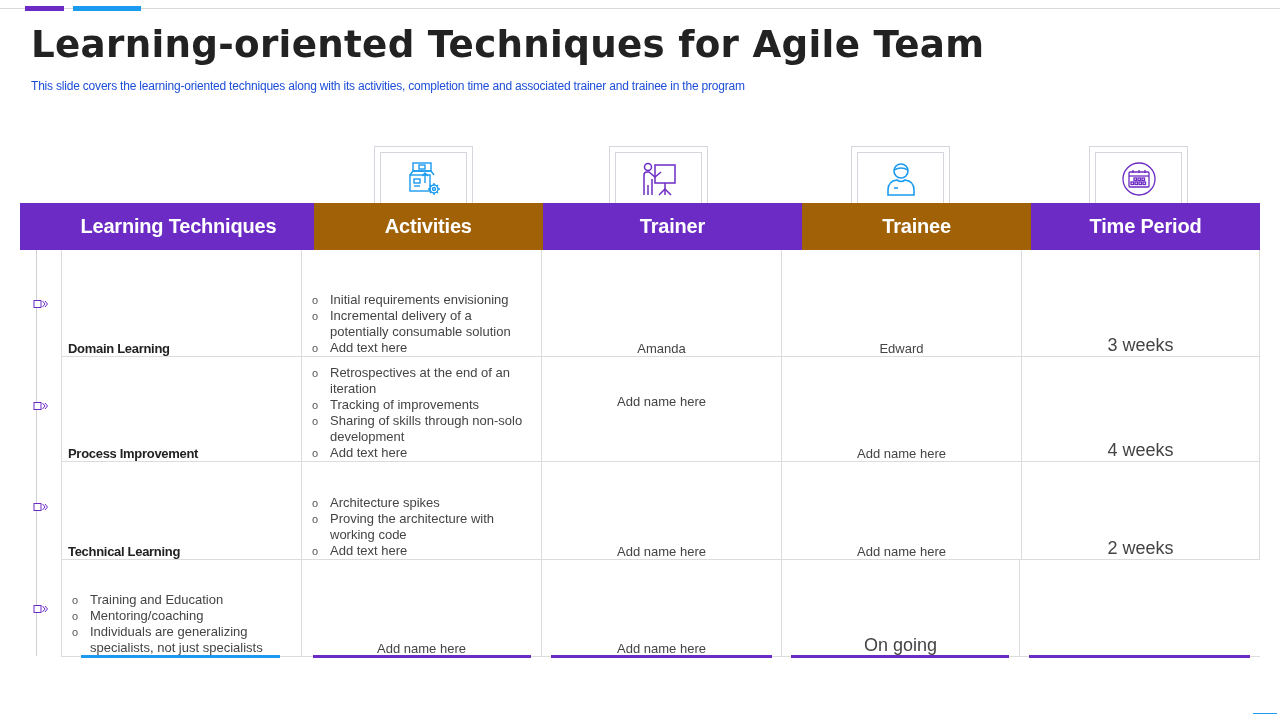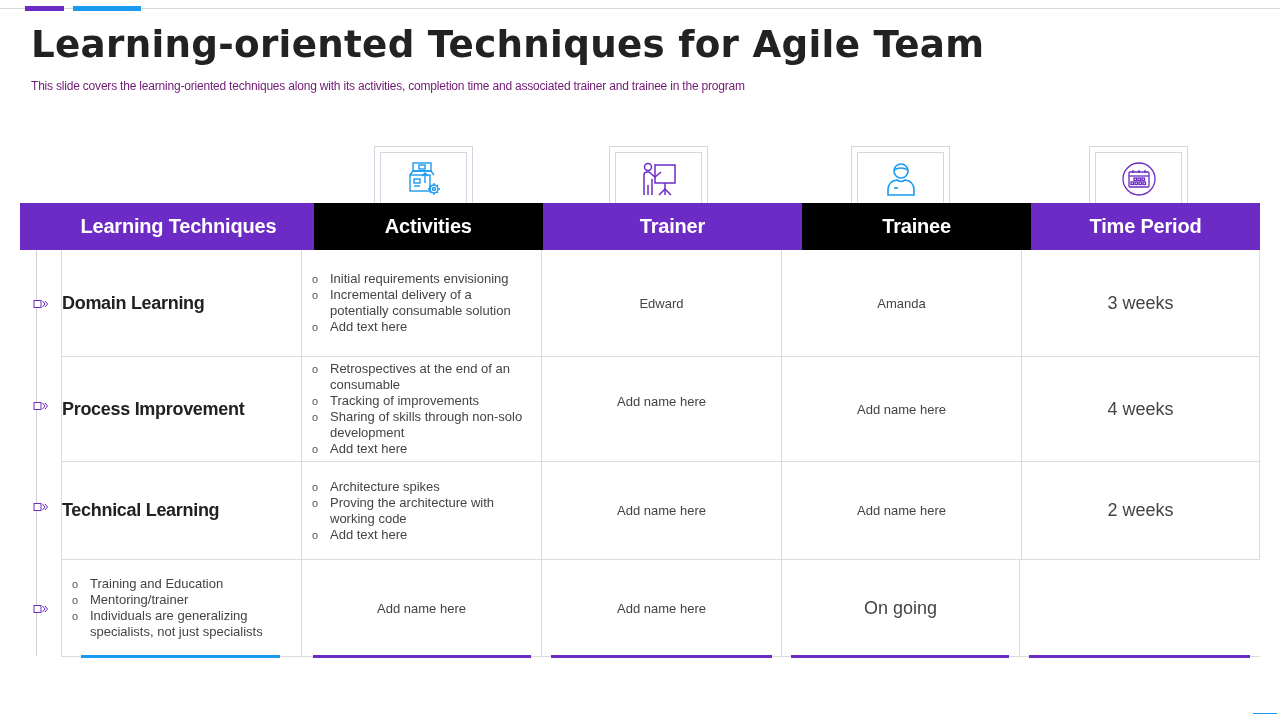--- a/index.html
+++ b/index.html
@@ -4,39 +4,39 @@
 <style>
   * { box-sizing: border-box; margin: 0; padding: 0; }
   html, body { width: 1280px; height: 720px; background: #ffffff; overflow: hidden; }
   body { position: relative; font-family: "Liberation Sans", sans-serif; color: #222; }
 
   .top-rule { position: absolute; left: 0; top: 8px; width: 1280px; height: 1px; background: #d9d9d9; }
   .accent-purple { position: absolute; left: 25px; top: 6px; width: 39px; height: 5px; background: #6c2bc4; }
   .accent-blue { position: absolute; left: 73px; top: 6px; width: 68px; height: 5px; background: #1a9bef; }
 
   .title { position: absolute; left: 31px; top: 22px; font-size: 38px; font-weight: 700; letter-spacing: 0.3px; color: #222; font-family: "DejaVu Sans", sans-serif; transform: scaleX(0.98); transform-origin: left; }
-  .subtitle { position: absolute; left: 31px; top: 79px; font-size: 12px; color: #701a75; letter-spacing: -0.2px; }
+  .subtitle { position: absolute; left: 31px; top: 79px; font-size: 12px; color: #1d4ed8; letter-spacing: -0.2px; }
 
   .icon-box { position: absolute; top: 146px; width: 99px; height: 58px; border: 1px solid #d6d6de; background: #fff; }
   .icon-box .inner { position: absolute; left: 5px; top: 5px; right: 5px; bottom: 0; border: 1px solid #d6d6de; border-bottom: none; display: flex; align-items: center; justify-content: center; }
   .icon-box svg { width: 40px; height: 40px; margin-top: 2px; }
 
   .header-row { position: absolute; left: 20px; top: 203px; width: 1240px; height: 47px; display: flex; }
   .hcell { height: 47px; display: flex; align-items: center; justify-content: center; color: #fff; font-size: 20px; font-weight: 700; letter-spacing: -0.2px; }
   .hcell.purple { background: #6c2bc4; }
-  .hcell.blue { background: #000000; }
+  .hcell.blue { background: #a16207; }
 
   .timeline { position: absolute; left: 36px; top: 250px; width: 1px; height: 406px; background: #cfcfd6; }
   .marker { position: absolute; left: 33px; width: 16px; height: 10px; }
 
   .grid { position: absolute; left: 61px; top: 250px; width: 1199px; }
   .row { display: flex; border-bottom: 1px solid #dcdcdc; }
-  .cell { border-left: 1px solid #dcdcdc; display: flex; align-items: center; }
+  .cell { border-left: 1px solid #dcdcdc; display: flex; align-items: flex-end; }
   .cell:last-child { border-right: 1px solid #dcdcdc; }
-  .cell.tech { width: 240px; padding-left: 0; font-size: 18px; font-weight: 700; color: #222; letter-spacing: -0.3px; }
+  .cell.tech { width: 240px; padding-left: 6px; font-size: 13px; font-weight: 700; color: #222; letter-spacing: -0.3px; }
   .cell.act { width: 240px; padding-left: 10px; }
   .cell.mid { width: 240px; justify-content: center; font-size: 13px; color: #444; }
   .cell.last { width: 239px; justify-content: center; font-size: 18px; color: #444; }
   ul.acts { list-style: none; font-size: 13px; color: #444; line-height: 16px; }
   ul.acts li { position: relative; padding-left: 18px; width: 220px; }
   ul.acts li::before { content: "o"; position: absolute; left: 0; top: 0; font-size: 11px; color: #555; }
 
   .bottom-bar { position: absolute; top: 655px; height: 3px; }
   .corner-mark { position: absolute; left: 1253px; top: 713px; width: 24px; height: 1px; background: #1a9bef; }
 </style>
@@ -136,30 +136,30 @@
 <div class="grid">
   <div class="row" style="height:107px;">
     <div class="cell tech">Domain Learning</div>
     <div class="cell act">
       <ul class="acts">
         <li>Initial requirements envisioning</li>
         <li>Incremental delivery of a potentially consumable solution</li>
         <li>Add text here</li>
       </ul>
     </div>
+    <div class="cell mid">Amanda</div>
     <div class="cell mid">Edward</div>
-    <div class="cell mid">Amanda</div>
     <div class="cell last">3 weeks</div>
   </div>
 
   <div class="row" style="height:105px;">
     <div class="cell tech">Process Improvement</div>
     <div class="cell act">
       <ul class="acts">
-        <li>Retrospectives at the end of an consumable</li>
+        <li>Retrospectives at the end of an iteration</li>
         <li>Tracking of improvements</li>
         <li>Sharing of skills through non-solo development</li>
         <li>Add text here</li>
       </ul>
     </div>
     <div class="cell mid" style="align-items:flex-start;padding-top:37px;">Add name here</div>
     <div class="cell mid">Add name here</div>
     <div class="cell last">4 weeks</div>
   </div>
 
@@ -174,21 +174,21 @@
     </div>
     <div class="cell mid">Add name here</div>
     <div class="cell mid">Add name here</div>
     <div class="cell last">2 weeks</div>
   </div>
 
   <div class="row" style="height:96px;border-bottom:none;">
     <div class="cell act">
       <ul class="acts">
         <li>Training and Education</li>
-        <li>Mentoring/trainer</li>
+        <li>Mentoring/coaching</li>
         <li>Individuals are generalizing specialists, not just specialists</li>
       </ul>
     </div>
     <div class="cell mid">Add name here</div>
     <div class="cell mid">Add name here</div>
     <div class="cell last">On going</div>
   </div>
 </div>
 
 <div style="position:absolute;left:61px;top:656px;width:1199px;height:1px;background:#dcdcdc;"></div>

